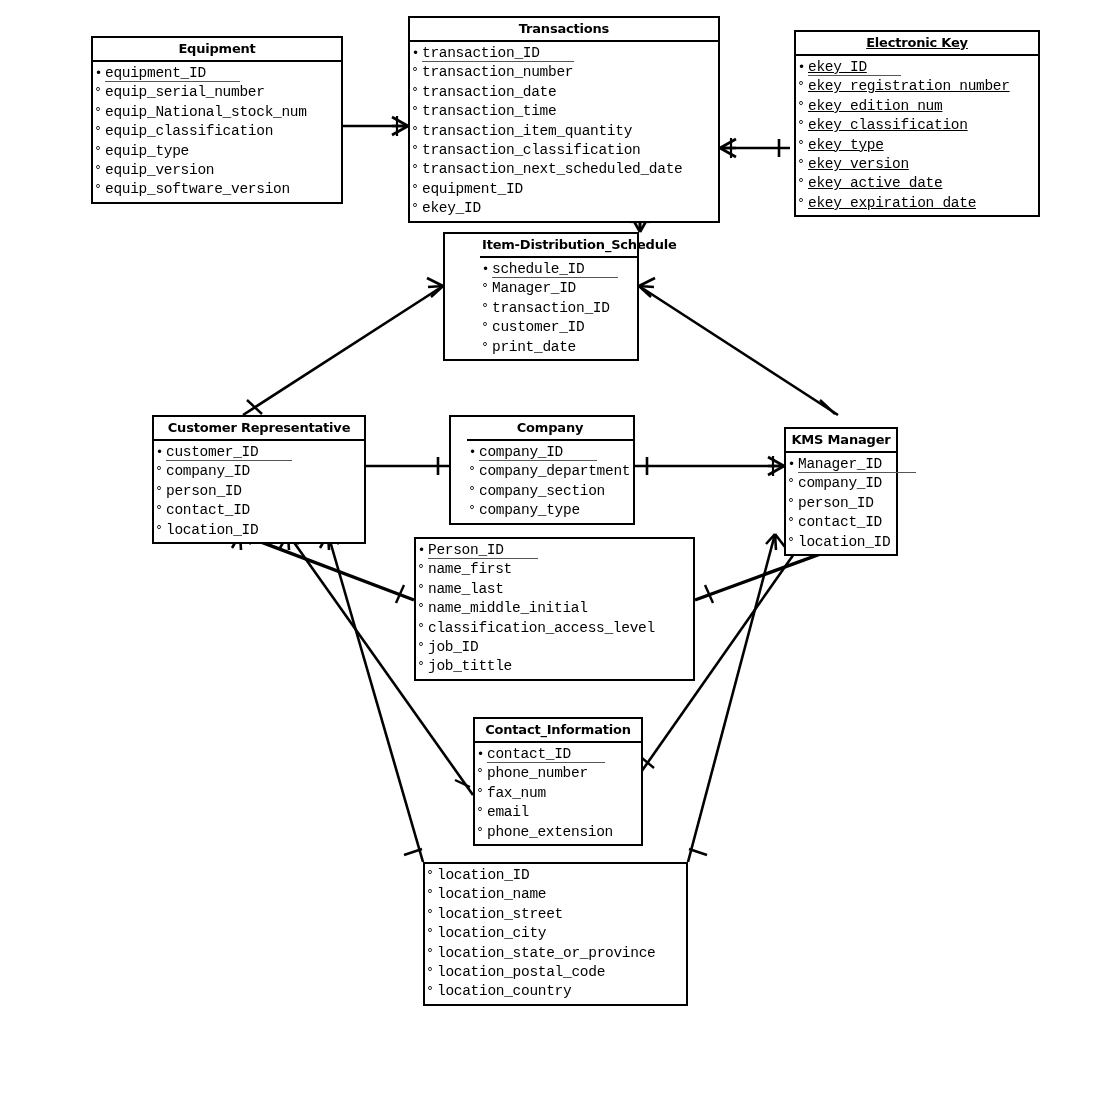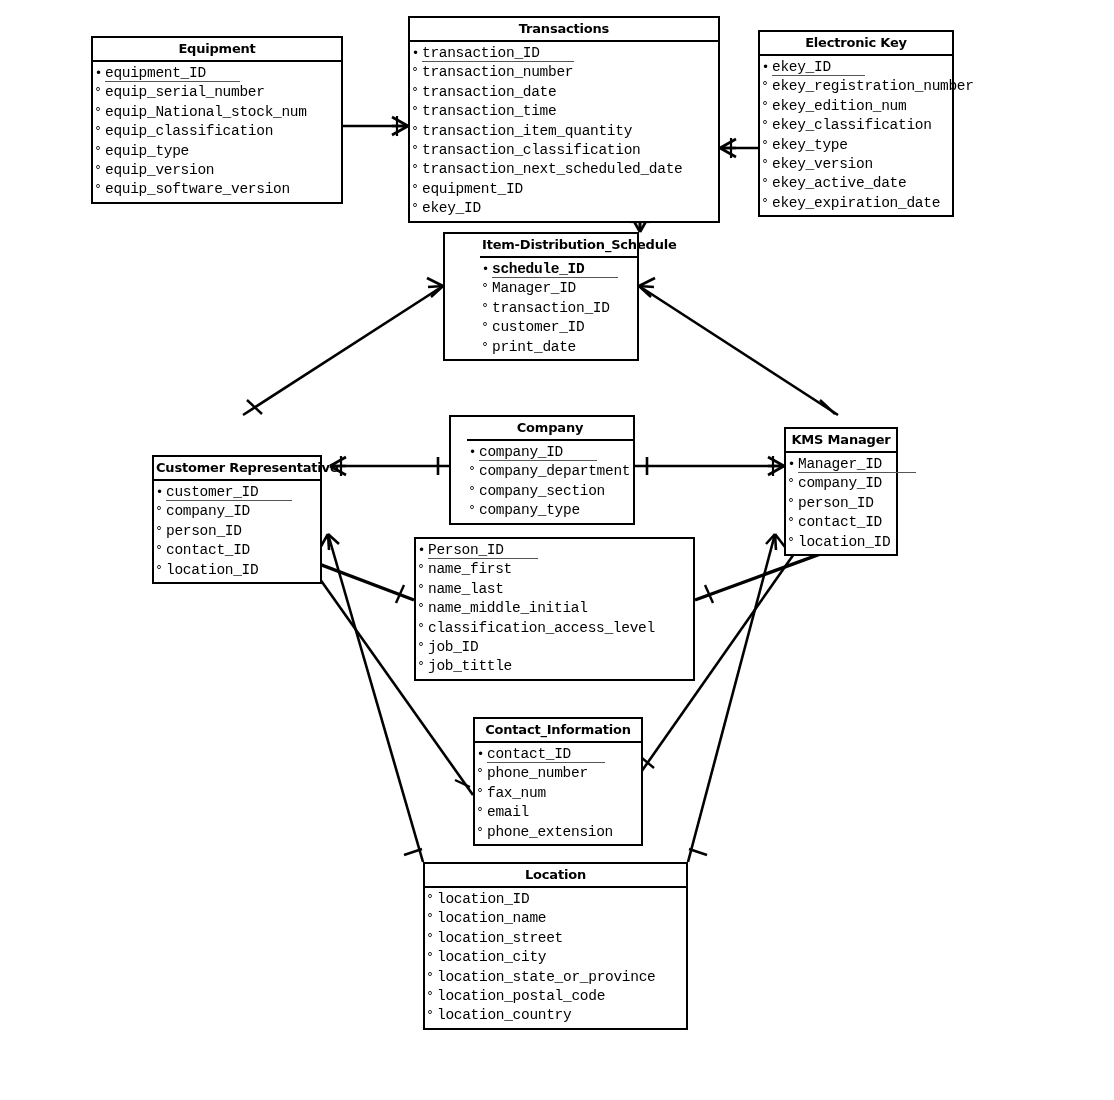--- a/index.html
+++ b/index.html
@@ -208,44 +208,44 @@
           <div class="attr"><span class="bullet">°</span><span class="name">transaction_number</span></div>
           <div class="attr"><span class="bullet">°</span><span class="name">transaction_date</span></div>
           <div class="attr"><span class="bullet">°</span><span class="name">transaction_time</span></div>
           <div class="attr"><span class="bullet">°</span><span class="name">transaction_item_quantity</span></div>
           <div class="attr"><span class="bullet">°</span><span class="name">transaction_classification</span></div>
           <div class="attr"><span class="bullet">°</span><span class="name">transaction_next_scheduled_date</span></div>
           <div class="attr"><span class="bullet">°</span><span class="name">equipment_ID</span></div>
           <div class="attr"><span class="bullet">°</span><span class="name">ekey_ID</span></div>
         </div>
       </div>
-      <div class="entity" style="left: 758px; top: 30px; width: 196px;">
+      <div class="entity" style="left: 794px; top: 30px; width: 246px; text-decoration: underline;">
         <div class="entity-title">Electronic Key</div>
         <div class="entity-body">
           <div class="attr pk"><span class="bullet">•</span><span class="name" style="padding-right: 34px;">ekey_ID</span></div>
           <div class="attr"><span class="bullet">°</span><span class="name">ekey_registration_number</span></div>
           <div class="attr"><span class="bullet">°</span><span class="name">ekey_edition_num</span></div>
           <div class="attr"><span class="bullet">°</span><span class="name">ekey_classification</span></div>
           <div class="attr"><span class="bullet">°</span><span class="name">ekey_type</span></div>
           <div class="attr"><span class="bullet">°</span><span class="name">ekey_version</span></div>
           <div class="attr"><span class="bullet">°</span><span class="name">ekey_active_date</span></div>
           <div class="attr"><span class="bullet">°</span><span class="name">ekey_expiration_date</span></div>
         </div>
       </div>
       <div class="entity" style="left: 443px; top: 232px; width: 196px; padding-left: 35px;">
         <div class="entity-title">Item-Distribution_Schedule</div>
         <div class="entity-body">
-          <div class="attr pk"><span class="bullet">•</span><span class="name" style="padding-right: 34px; font-weight: bold;">schedule_ID</span></div>
+          <div class="attr pk"><span class="bullet">•</span><span class="name" style="padding-right: 34px;">schedule_ID</span></div>
           <div class="attr"><span class="bullet">°</span><span class="name">Manager_ID</span></div>
           <div class="attr"><span class="bullet">°</span><span class="name">transaction_ID</span></div>
           <div class="attr"><span class="bullet">°</span><span class="name">customer_ID</span></div>
           <div class="attr"><span class="bullet">°</span><span class="name">print_date</span></div>
         </div>
       </div>
-      <div class="entity" style="left: 152px; top: 415px; width: 170px; margin-top: 40px;">
+      <div class="entity" style="left: 152px; top: 415px; width: 214px;">
         <div class="entity-title">Customer Representative</div>
         <div class="entity-body">
           <div class="attr pk"><span class="bullet">•</span><span class="name" style="padding-right: 34px;">customer_ID</span></div>
           <div class="attr"><span class="bullet">°</span><span class="name">company_ID</span></div>
           <div class="attr"><span class="bullet">°</span><span class="name">person_ID</span></div>
           <div class="attr"><span class="bullet">°</span><span class="name">contact_ID</span></div>
           <div class="attr"><span class="bullet">°</span><span class="name">location_ID</span></div>
         </div>
       </div>
       <div class="entity" style="left: 449px; top: 415px; width: 186px; padding-left: 16px;">
@@ -282,21 +282,20 @@
         <div class="entity-title">Contact_Information</div>
         <div class="entity-body">
           <div class="attr pk"><span class="bullet">•</span><span class="name" style="padding-right: 34px;">contact_ID</span></div>
           <div class="attr"><span class="bullet">°</span><span class="name">phone_number</span></div>
           <div class="attr"><span class="bullet">°</span><span class="name">fax_num</span></div>
           <div class="attr"><span class="bullet">°</span><span class="name">email</span></div>
           <div class="attr"><span class="bullet">°</span><span class="name">phone_extension</span></div>
         </div>
       </div>
       <div class="entity" style="left: 423px; top: 862px; width: 265px;">
-        <div class="entity-title">Location</div>
         <div class="entity-body">
           <div class="attr"><span class="bullet">°</span><span class="name">location_ID</span></div>
           <div class="attr"><span class="bullet">°</span><span class="name">location_name</span></div>
           <div class="attr"><span class="bullet">°</span><span class="name">location_street</span></div>
           <div class="attr"><span class="bullet">°</span><span class="name">location_city</span></div>
           <div class="attr"><span class="bullet">°</span><span class="name">location_state_or_province</span></div>
           <div class="attr"><span class="bullet">°</span><span class="name">location_postal_code</span></div>
           <div class="attr"><span class="bullet">°</span><span class="name">location_country</span></div>
         </div>
       </div>

